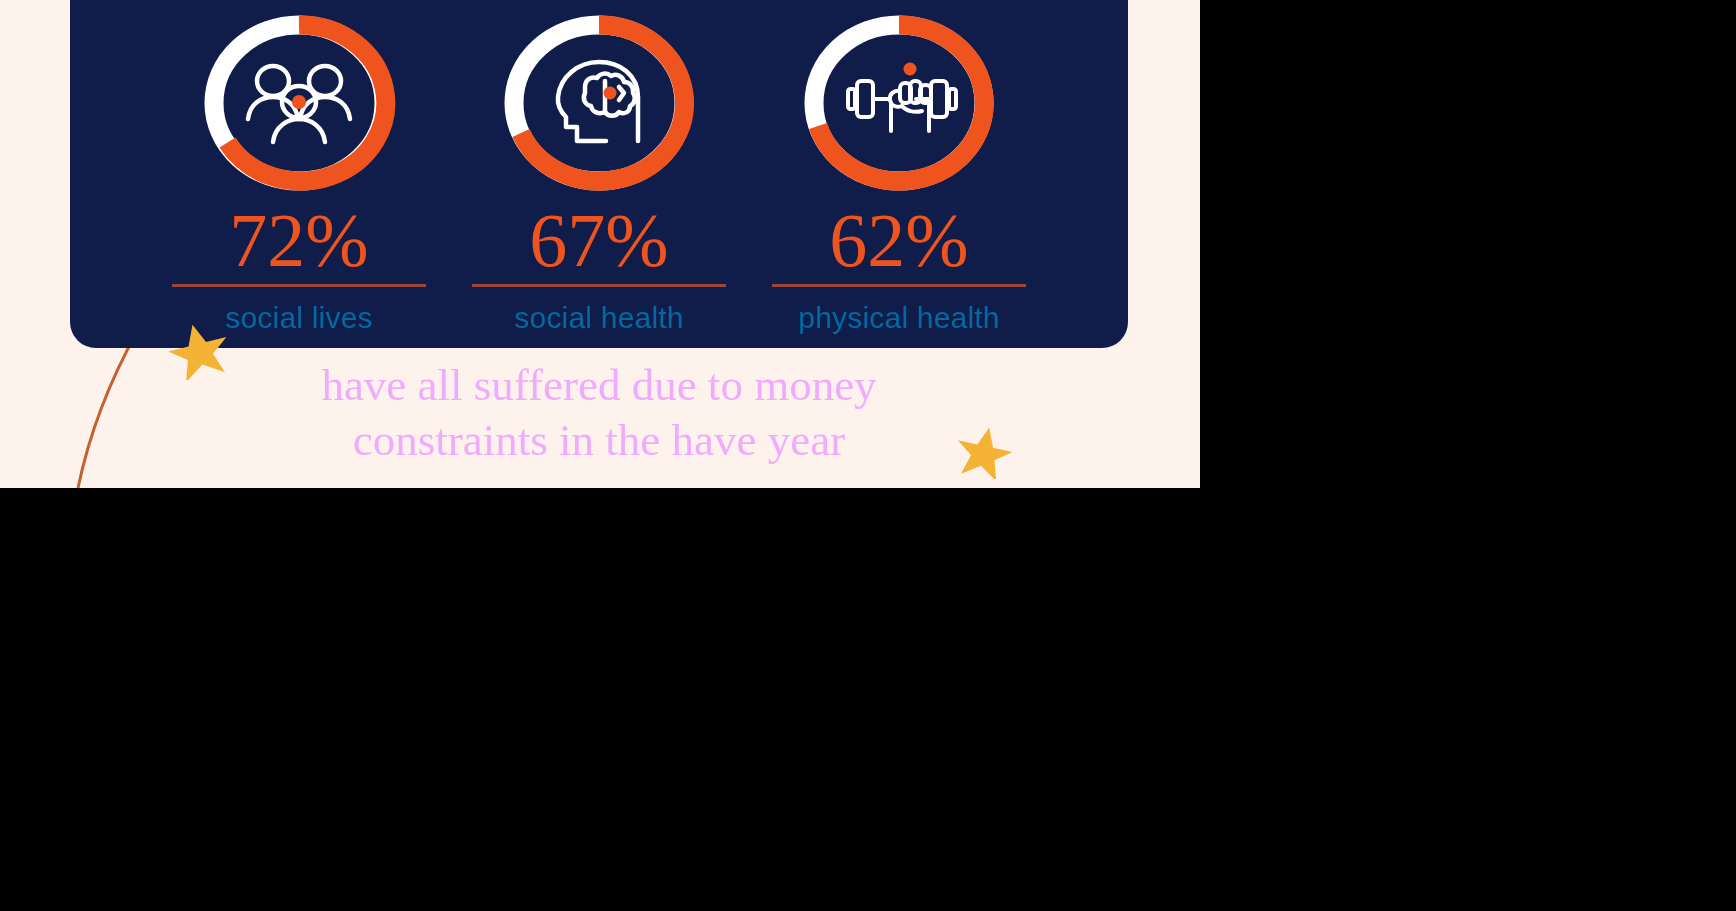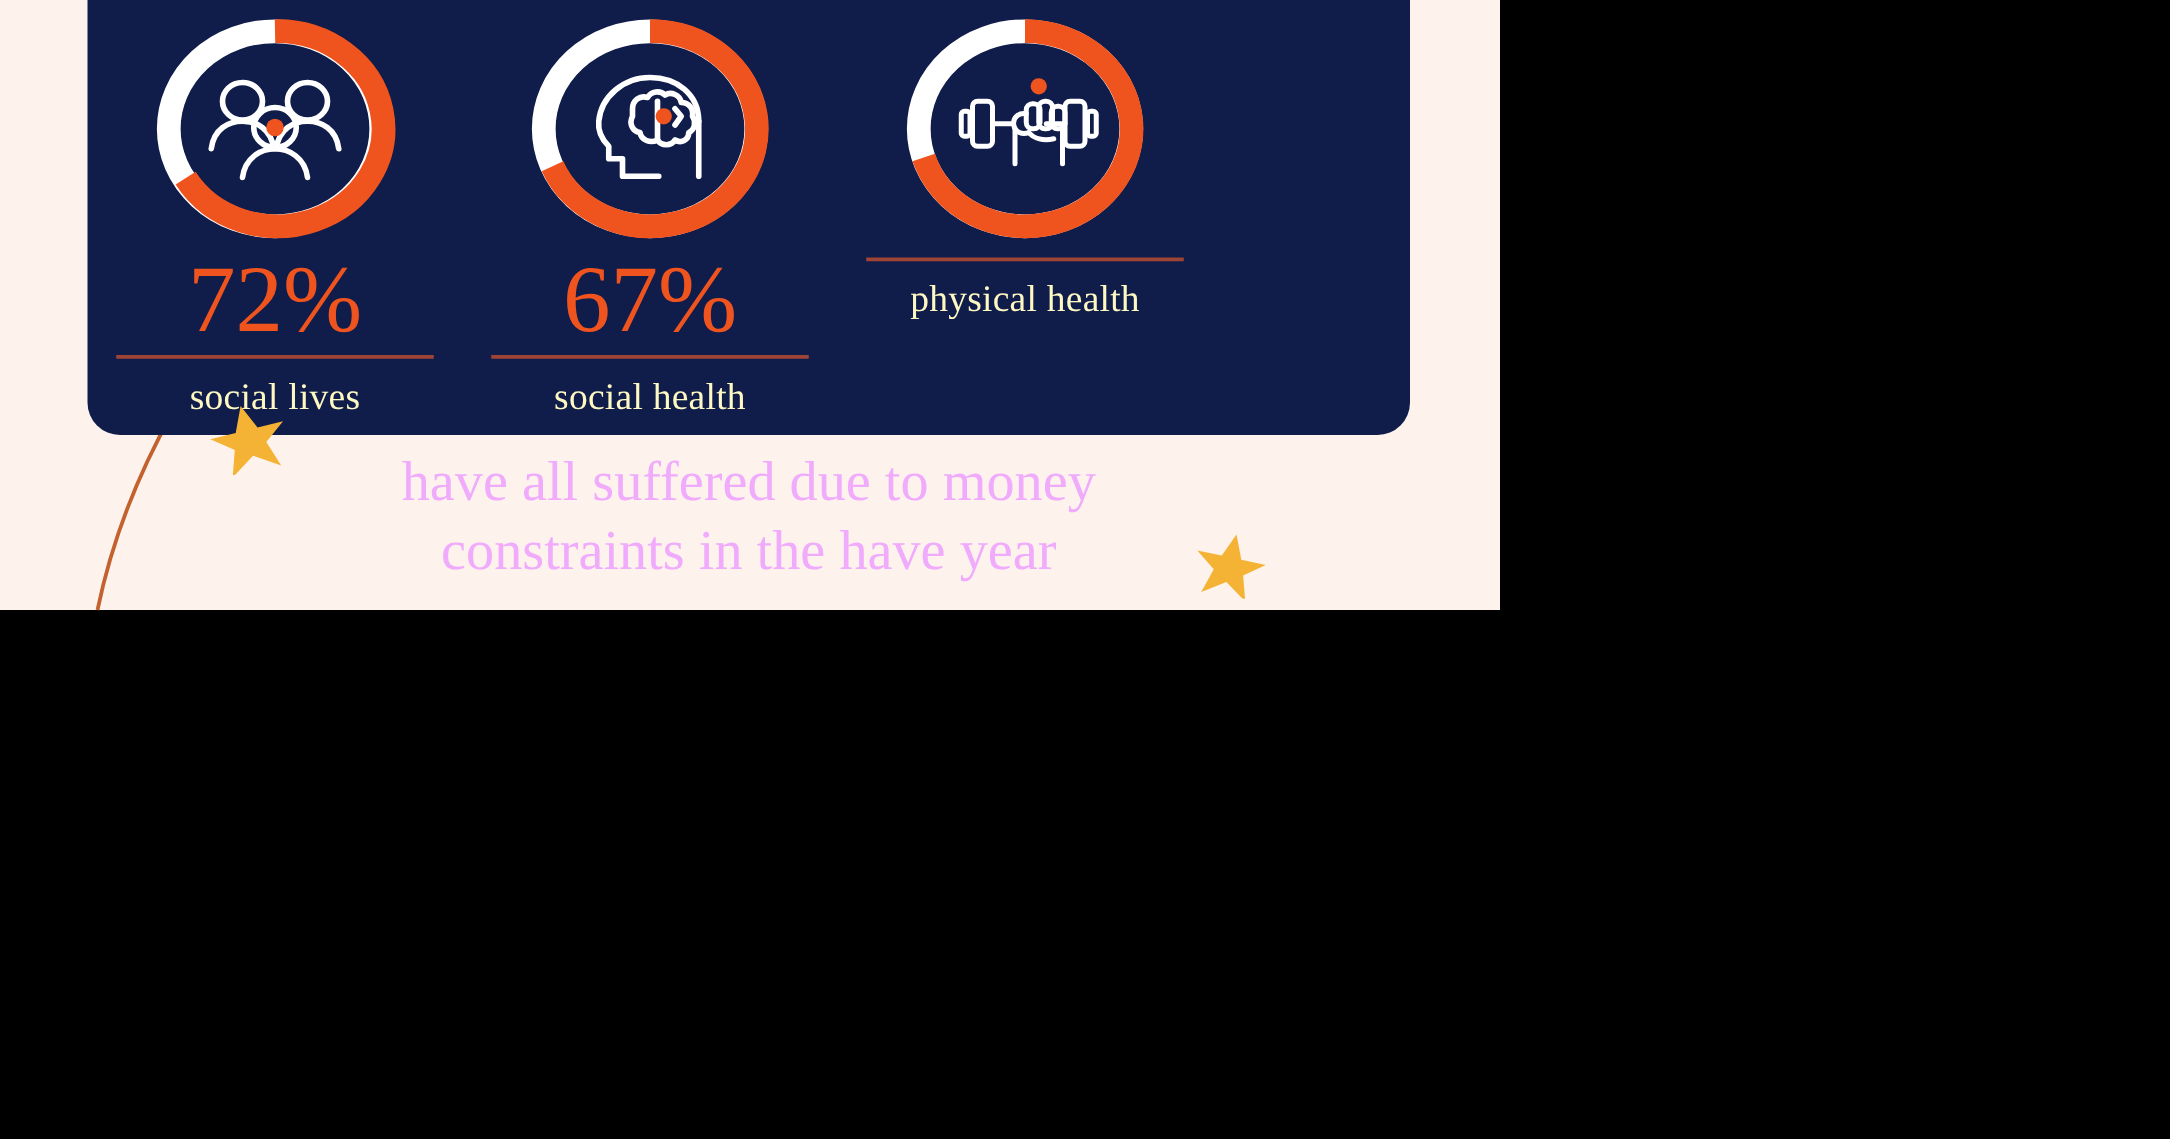--- a/index.html
+++ b/index.html
@@ -15,31 +15,31 @@
   #swoosh{position:absolute;left:60px;top:330px;width:120px;height:160px;overflow:hidden;}
 
   
   #card{position:absolute;left:70px;top:-60px;width:1058px;height:408px;}
   #card-body{position:absolute;left:0;top:0;width:100%;height:100%;
              background:#101D4A;border-radius:26px;}
   #card-tail{position:absolute;left:470px;top:340px;width:160px;height:60px;}
 
   
   #stats{position:absolute;left:70px;top:0px;width:1058px;height:347px;
-         display:flex;align-items:flex-start;justify-content:flex-start;
+         display:flex;align-items:flex-start;justify-content:center;
          padding-top:8px;box-sizing:border-box;}
   .stat{width:300px;display:flex;flex-direction:column;align-items:center;}
   .ring-wrap{position:relative;width:206px;height:190px;display:flex;
              align-items:center;justify-content:center;}
   .ring-svg{position:absolute;left:0;top:0;}
   .ring-icon{position:relative;width:110px;height:92px;}
   .pct{font-family:"Liberation Serif",serif;font-size:76px;line-height:0.95;
        color:#F0541E;letter-spacing:0px;margin-top:6px;font-weight:400;}
   .rule{width:254px;height:3px;background:#9E4434;margin-top:8px;}
-  .slabel{font-family:Liberation Serif, serif;font-size:30px;color:#fef9c3;
+  .slabel{font-family:Liberation Sans, sans-serif;font-size:30px;color:#0369a1;
           margin-top:14px;letter-spacing:0.2px;}
 
   
   #caption{position:absolute;left:70px;top:358px;width:1058px;
            text-align:center;font-family:"Liberation Serif",serif;
            font-size:45px;line-height:1.22;color:#f0abfc;}
   .cap-line{display:block;white-space:nowrap;}
 
   .star{position:absolute;}
   #star-left{left:168px;top:322px;}
@@ -147,20 +147,21 @@
               <rect x="76" y="28" width="11" height="18" rx="5"></rect>
               <path d="M56 34 C50 33 45 37 46 43 C47 49 53 51 58 49"></path>
               <path d="M47 46 L47 74"></path>
               <path d="M85 46 L85 74"></path>
               <path d="M58 49 C62 54 70 56 78 54"></path>
             </g>
             <circle cx="66" cy="12" r="6.5" fill="#F0541E"></circle>
           </svg>
         </div>
       </div>
+      <div class="pct">62%</div>
       <div class="rule"></div>
       <div class="slabel">physical health</div>
     </div>
 
   </div>
 
   <div id="caption">
     <span class="cap-line">have all suffered due to money</span>
     <span class="cap-line">constraints in the have year</span>
   </div>

